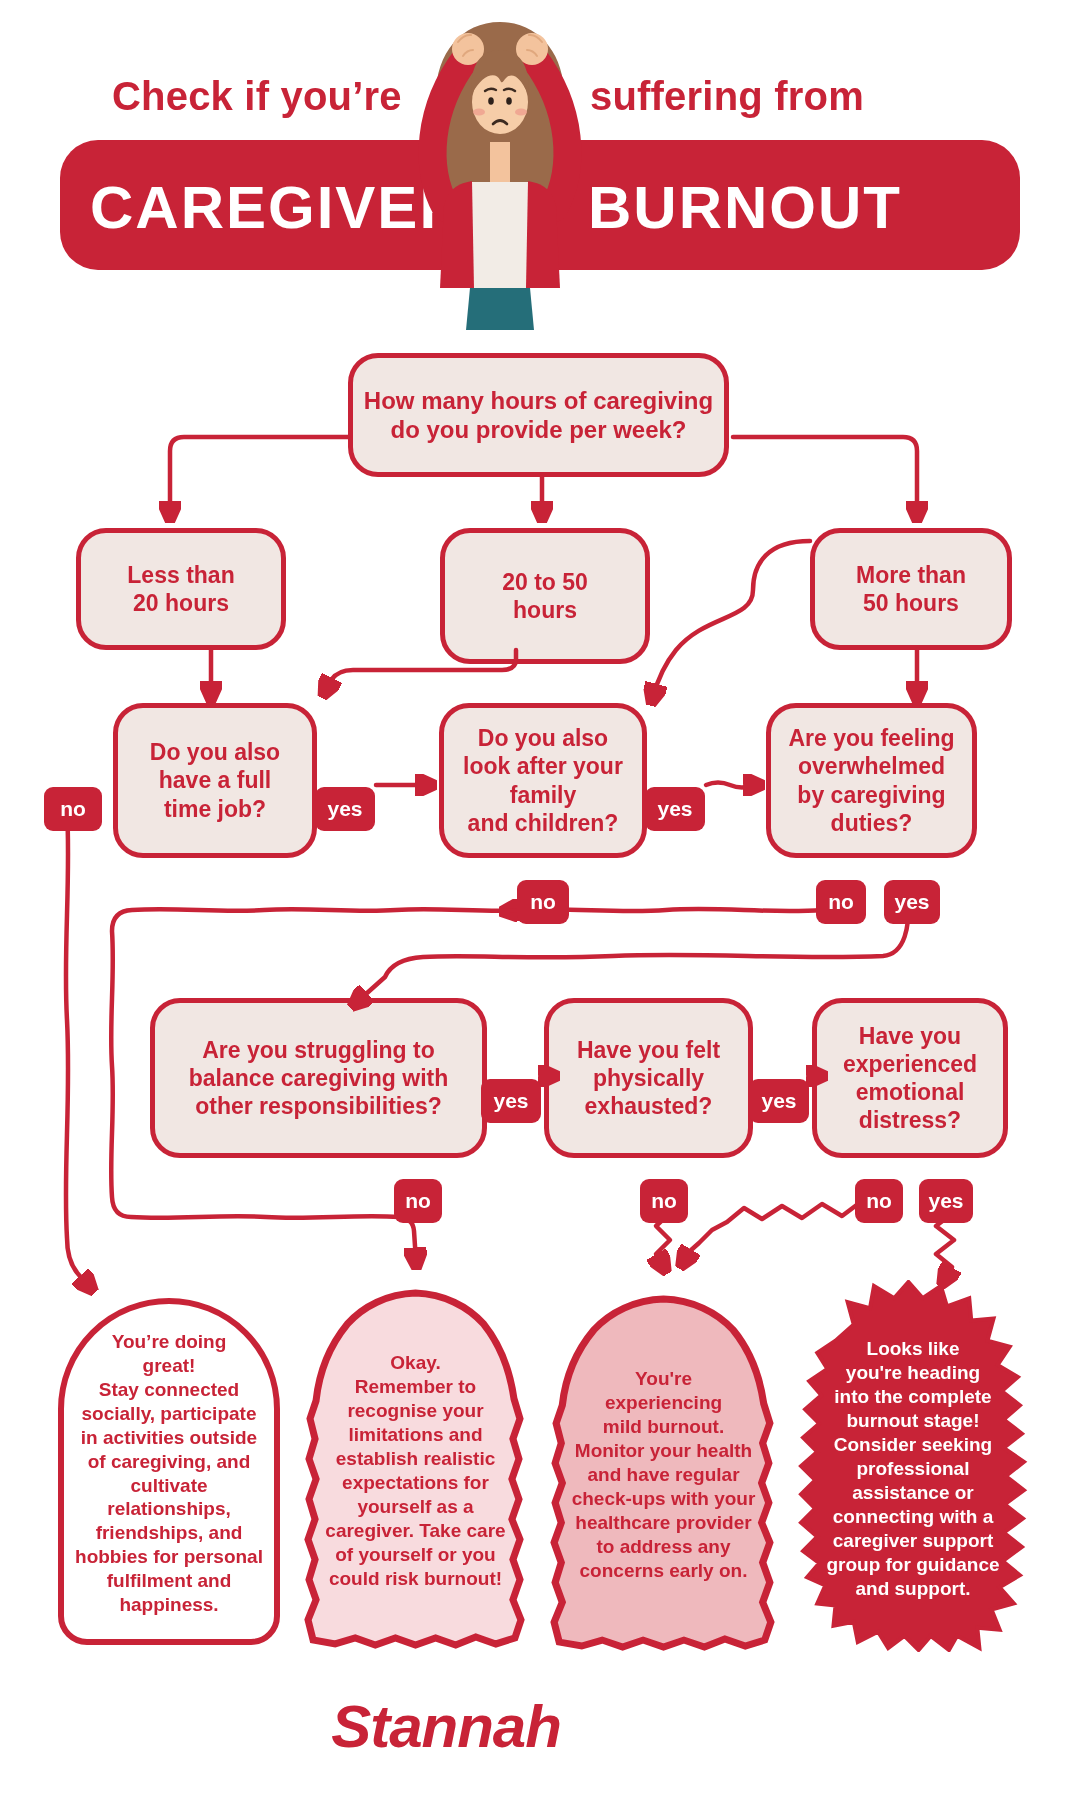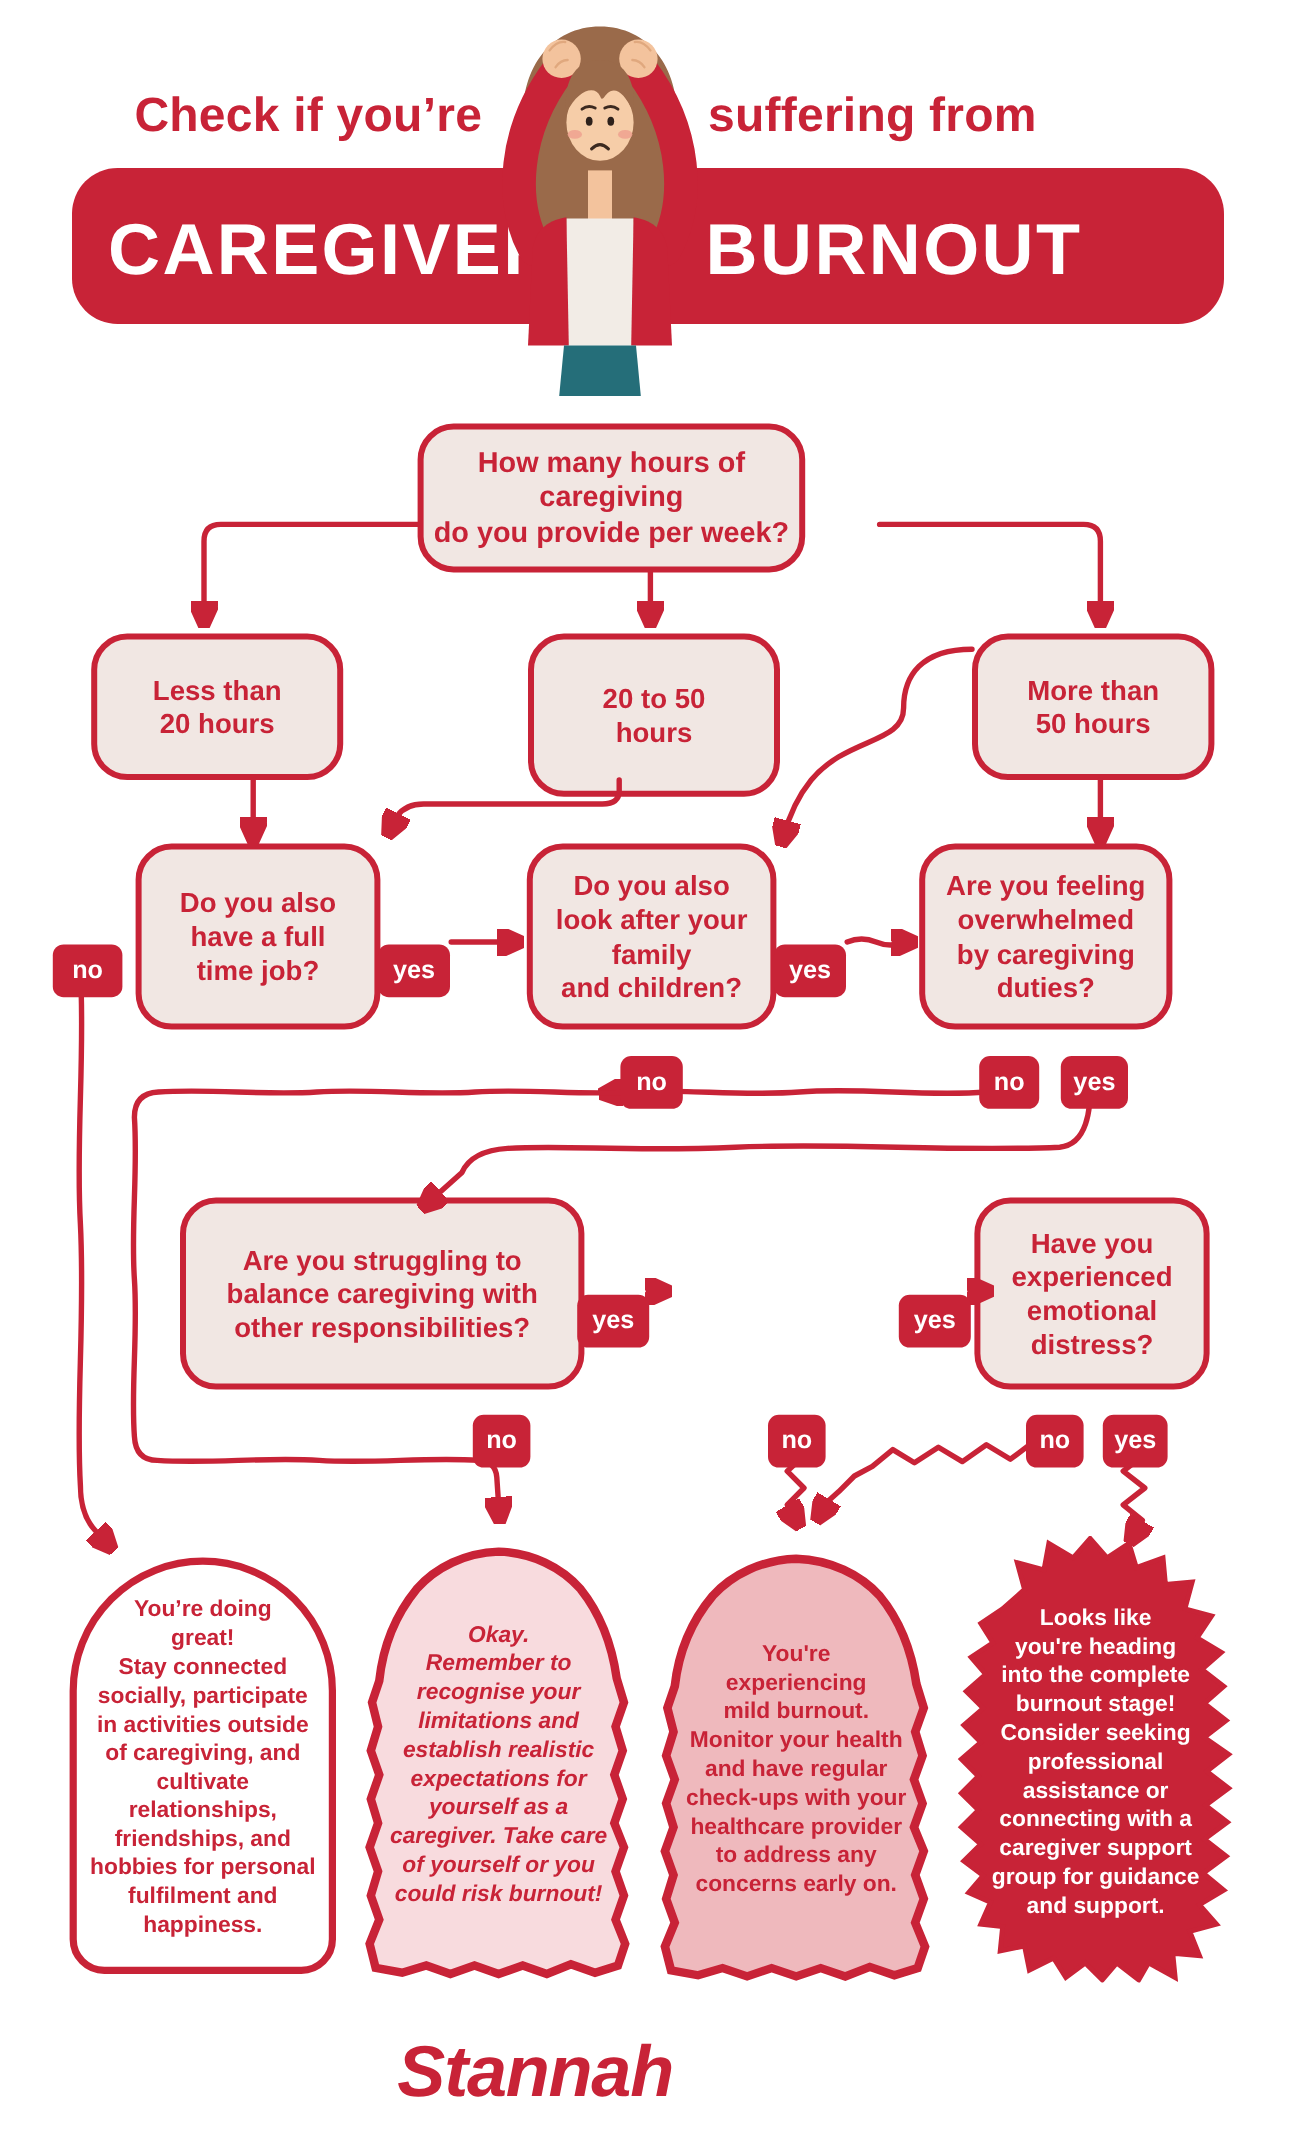--- a/index.html
+++ b/index.html
@@ -101,21 +101,21 @@
     <path d="M542,900 Q542,909 528,910 C484,913 440,907 396,910 C352,913 308,907 264,910 C220,913 176,907 132,910 Q112,911 112,931 C115,976 109,1021 112,1066 C115,1111 109,1156 112,1197 Q113,1217 131,1217 C176,1220 221,1214 266,1217 C311,1220 356,1214 399,1217 Q413,1218 414,1231 L416,1261" marker-end="url(#arw)"></path>
     <path d="M909,900 C909,925 906,954 883,956 C793,960 703,952 613,956 C523,960 473,954 423,957 Q393,959 385,977 L357,1002" marker-end="url(#arw)"></path>
     <path d="M542,1076 H551" marker-end="url(#arw)"></path>
     <path d="M810,1076 H819" marker-end="url(#arw)"></path>
     <path d="M417,1199 V1211" marker-end="url(#arw)"></path>
     <path d="M664,1199 L671,1212 L656,1226 L670,1240 L656,1254 L663,1266" marker-end="url(#arw)"></path>
     <path d="M879,1199 L883,1207 L862,1201 L842,1216 L822,1204 L802,1218 L782,1206 L762,1219 L744,1208 L727,1222 L712,1230 L699,1243 L690,1251 L684,1261" marker-end="url(#arw)"></path>
     <path d="M945,1199 L954,1212 L936,1226 L954,1240 L936,1254 L952,1267 L945,1279" marker-end="url(#arw)"></path>
   </svg>
 
-  <div class="qbox" style="left:348px;top:353px;width:323px;height:124px;font-size:24px;justify-content:center;">
+  <div class="qbox" style="left:348px;top:353px;width:381px;height:124px;font-size:24px;justify-content:center;">
     <span>How many hours of caregiving
 do you provide per week?</span>
   </div>
 
   <div class="qbox" style="left:76px;top:528px;width:210px;height:122px;font-size:23px;">
     <span>Less than
 20 hours</span>
   </div>
   <div class="qbox" style="left:440px;top:528px;width:210px;height:136px;font-size:23px;">
     <span>20 to 50
@@ -142,20 +142,25 @@
 overwhelmed
 by caregiving
 duties?</span>
   </div>
 
   <div class="qbox" style="left:150px;top:998px;width:337px;height:160px;font-size:23px;">
     <span>Are you struggling to
 balance caregiving with
 other responsibilities?</span>
   </div>
+  <div class="qbox" style="left:544px;top:998px;width:209px;height:160px;font-size:23px;">
+    <span>Have you felt
+physically
+exhausted?</span>
+  </div>
   <div class="qbox" style="left:812px;top:998px;width:196px;height:160px;font-size:23px;">
     <span>Have you
 experienced
 emotional
 distress?</span>
   </div>
 
   <div class="tag" style="left:44px;top:763px;width:58px;height:44px;">
       <span>no</span>
     </div>
@@ -192,21 +197,21 @@
   <div class="tag" style="left:919px;top:1155px;width:54px;height:44px;">
       <span>yes</span>
     </div>
 
   <div class="result1" style="left:58px;top:1298px;width:222px;height:347px;">
     <div class="rtext" style="left:8px;right:8px;top:20px;bottom:16px;">You’re doing
 great!
 Stay connected socially, participate in activities outside of caregiving, and cultivate relationships, friendships, and hobbies for personal fulfilment and happiness.</div>
   </div>
 
-  <div class="blob" style="left:303px;top:1286px;width:225px;height:364px;font-style:italic;">
+  <div class="blob" style="left:303px;top:1286px;width:225px;height:364px;">
     <svg viewBox="0 0 224 362" preserveAspectRatio="none">
       <path d="M10,352 L5,332 L13,312 L6,292 L12,272 L5,252 L12,232 L6,212 L13,192 L6,172 L12,152 L7,132 L13,114 C16,86 26,60 44,38 C60,20 84,8 112,7 C140,8 164,20 180,38 C196,58 206,84 210,112 L216,132 L209,152 L215,172 L208,192 L215,212 L208,232 L216,252 L209,272 L216,292 L209,312 L217,332 L211,350 L192,356 L172,349 L152,357 L132,350 L112,357 L92,350 L72,357 L52,350 L32,356 Z" fill="#f8dbde" stroke="#c82337" stroke-width="7"></path>
     </svg>
     <div class="rtext" style="left:16px;right:16px;top:26px;bottom:20px;">Okay.
 Remember to recognise your limitations and establish realistic expectations for yourself as a caregiver. Take care of yourself or you could risk burnout!</div>
   </div>
 
   <div class="blob" style="left:549px;top:1292px;width:229px;height:360px;">
     <svg viewBox="0 0 224 362" preserveAspectRatio="none">
       <path d="M10,352 L5,332 L13,312 L6,292 L12,272 L5,252 L12,232 L6,212 L13,192 L6,172 L12,152 L7,132 L13,114 C16,86 26,60 44,38 C60,20 84,8 112,7 C140,8 164,20 180,38 C196,58 206,84 210,112 L216,132 L209,152 L215,172 L208,192 L215,212 L208,232 L216,252 L209,272 L216,292 L209,312 L217,332 L211,350 L192,356 L172,349 L152,357 L132,350 L112,357 L92,350 L72,357 L52,350 L32,356 Z" fill="#efb9bd" stroke="#c82337" stroke-width="7"></path>

